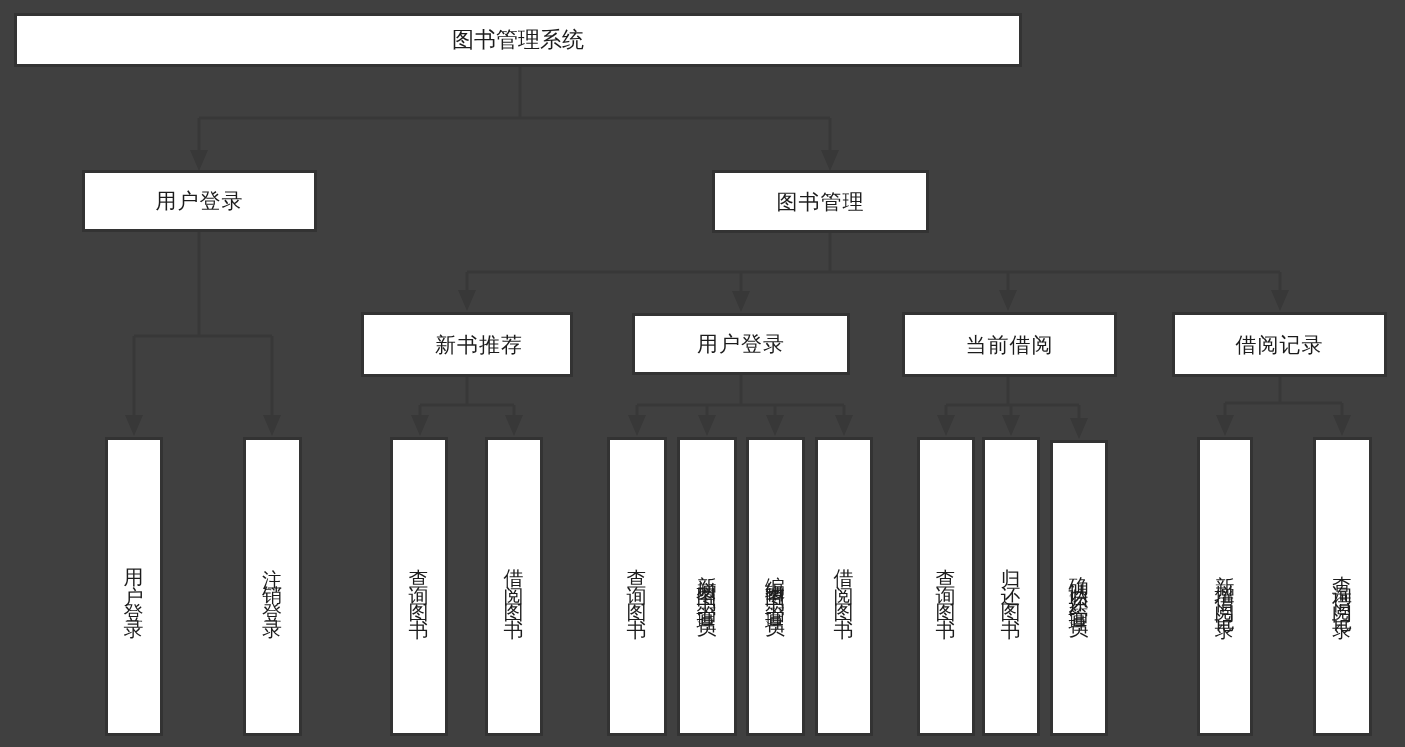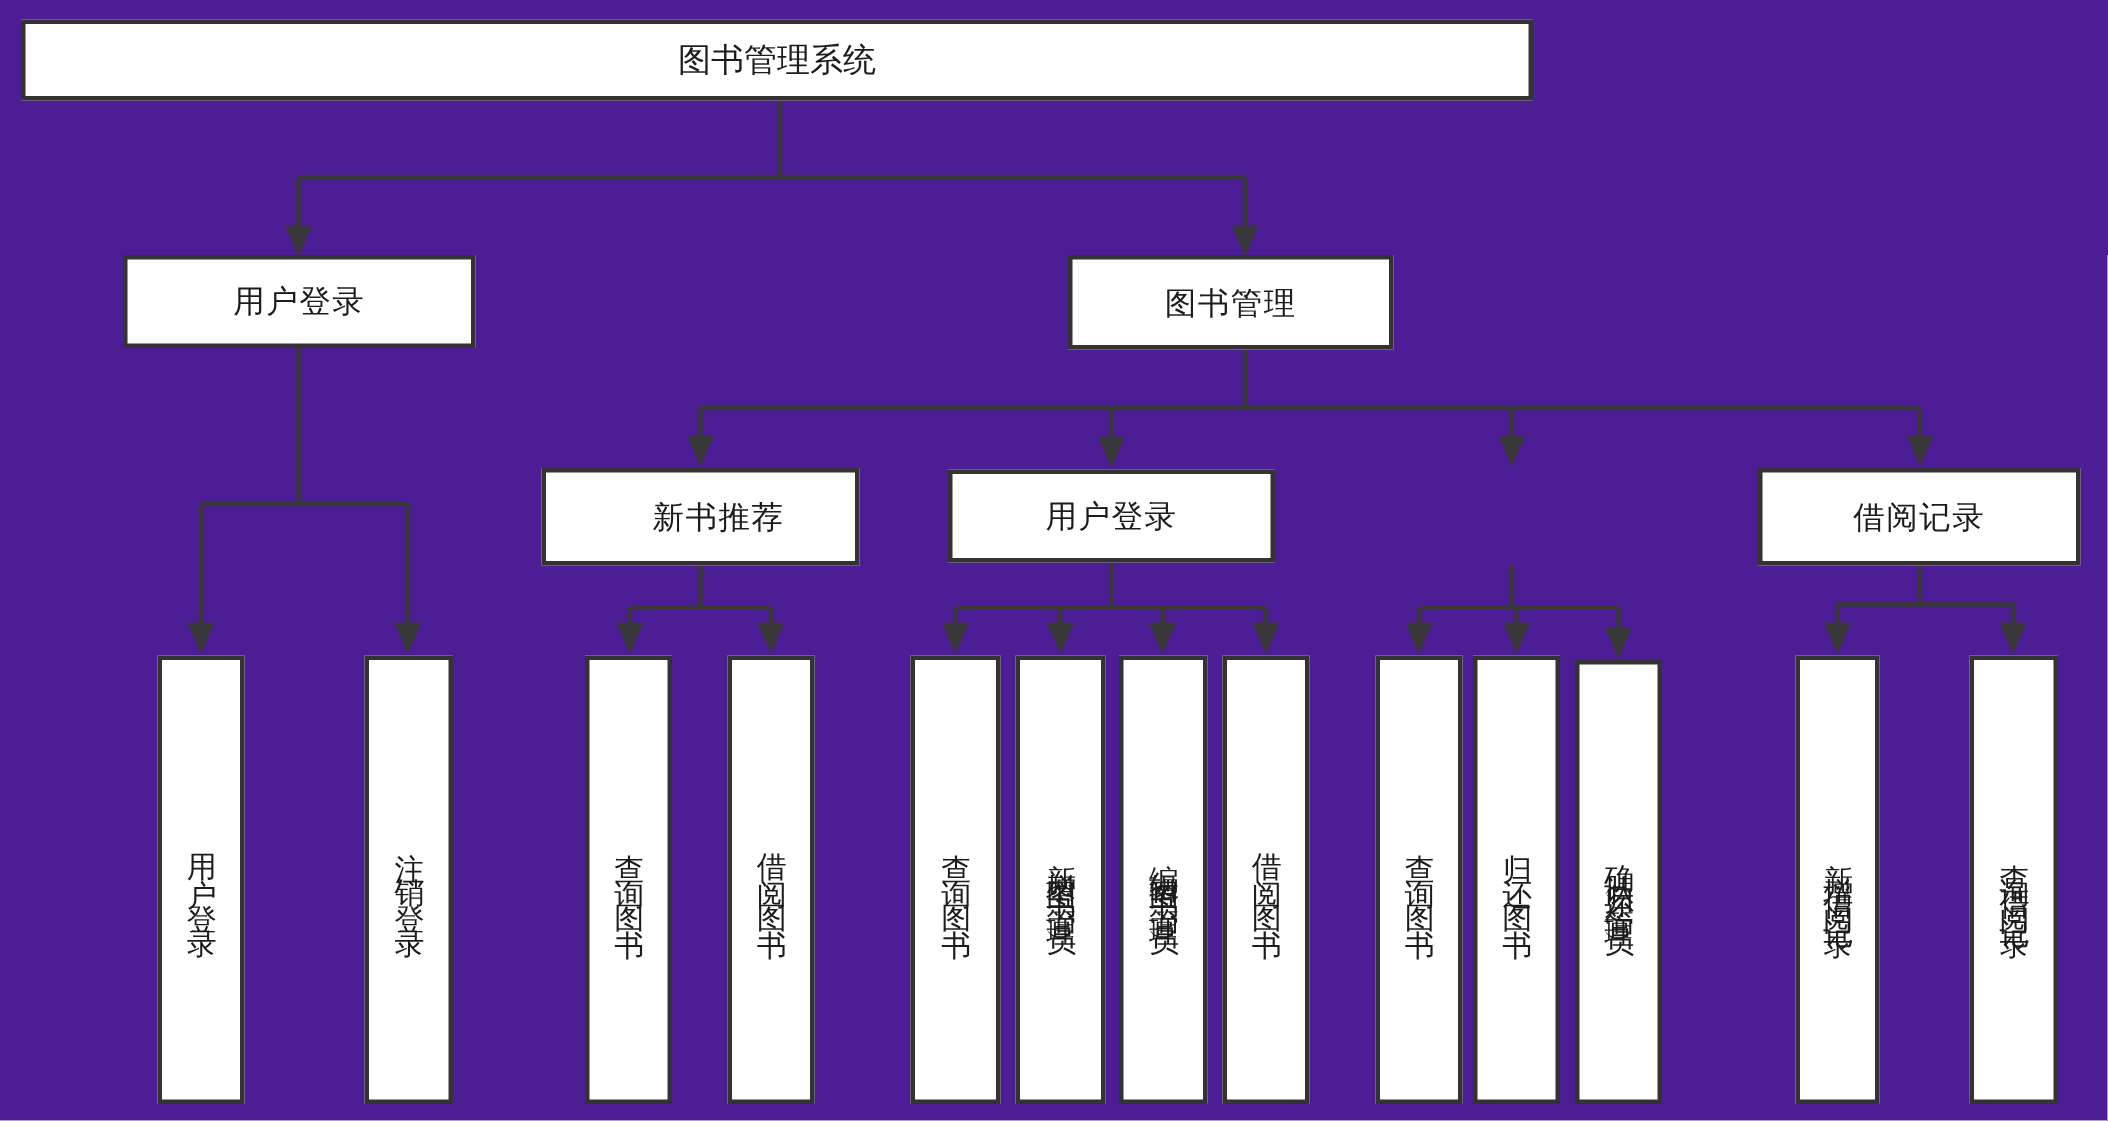--- a/index.html
+++ b/index.html
@@ -1,19 +1,19 @@
 <!DOCTYPE html>
 <html><head>
 <meta charset="utf-8">
 <style>
   html,body{margin:0;padding:0;background:#ffffff;}
   .stage{
     position:relative;
     width:1405px;height:747px;
-    background:#4c1d95;
+    background:#404040;
     font-family:"Liberation Sans","DejaVu Sans",sans-serif;
     overflow:hidden;
   }
   .connectors{position:absolute;left:0;top:0;width:1405px;height:747px;}
   .node{
     position:absolute;
     box-sizing:border-box;
     border:3px solid #333333;
     background:#ffffff;
     display:flex;align-items:center;justify-content:center;
@@ -92,20 +92,23 @@
   <div class="node h-node" style="left:712px;top:170px;width:217px;height:63px;">
     <span>图书管理</span>
   </div>
 
   <div class="node h-node" style="left:361px;top:312px;width:212px;height:65px;padding-left:24px;">
     <span>新书推荐</span>
   </div>
   <div class="node h-node" style="left:632px;top:313px;width:218px;height:62px;">
     <span>用户登录</span>
   </div>
+  <div class="node h-node" style="left:902px;top:312px;width:215px;height:65px;">
+    <span>当前借阅</span>
+  </div>
   <div class="node h-node" style="left:1172px;top:312px;width:215px;height:65px;">
     <span>借阅记录</span>
   </div>
 
   <div class="node leaf v-short" style="left:105px;top:437px;width:58px;height:299px;">
     <span>用户登录</span>
   </div>
   <div class="node leaf v-short" style="left:243px;top:437px;width:59px;height:299px;">
     <span>注销登录</span>
   </div>

